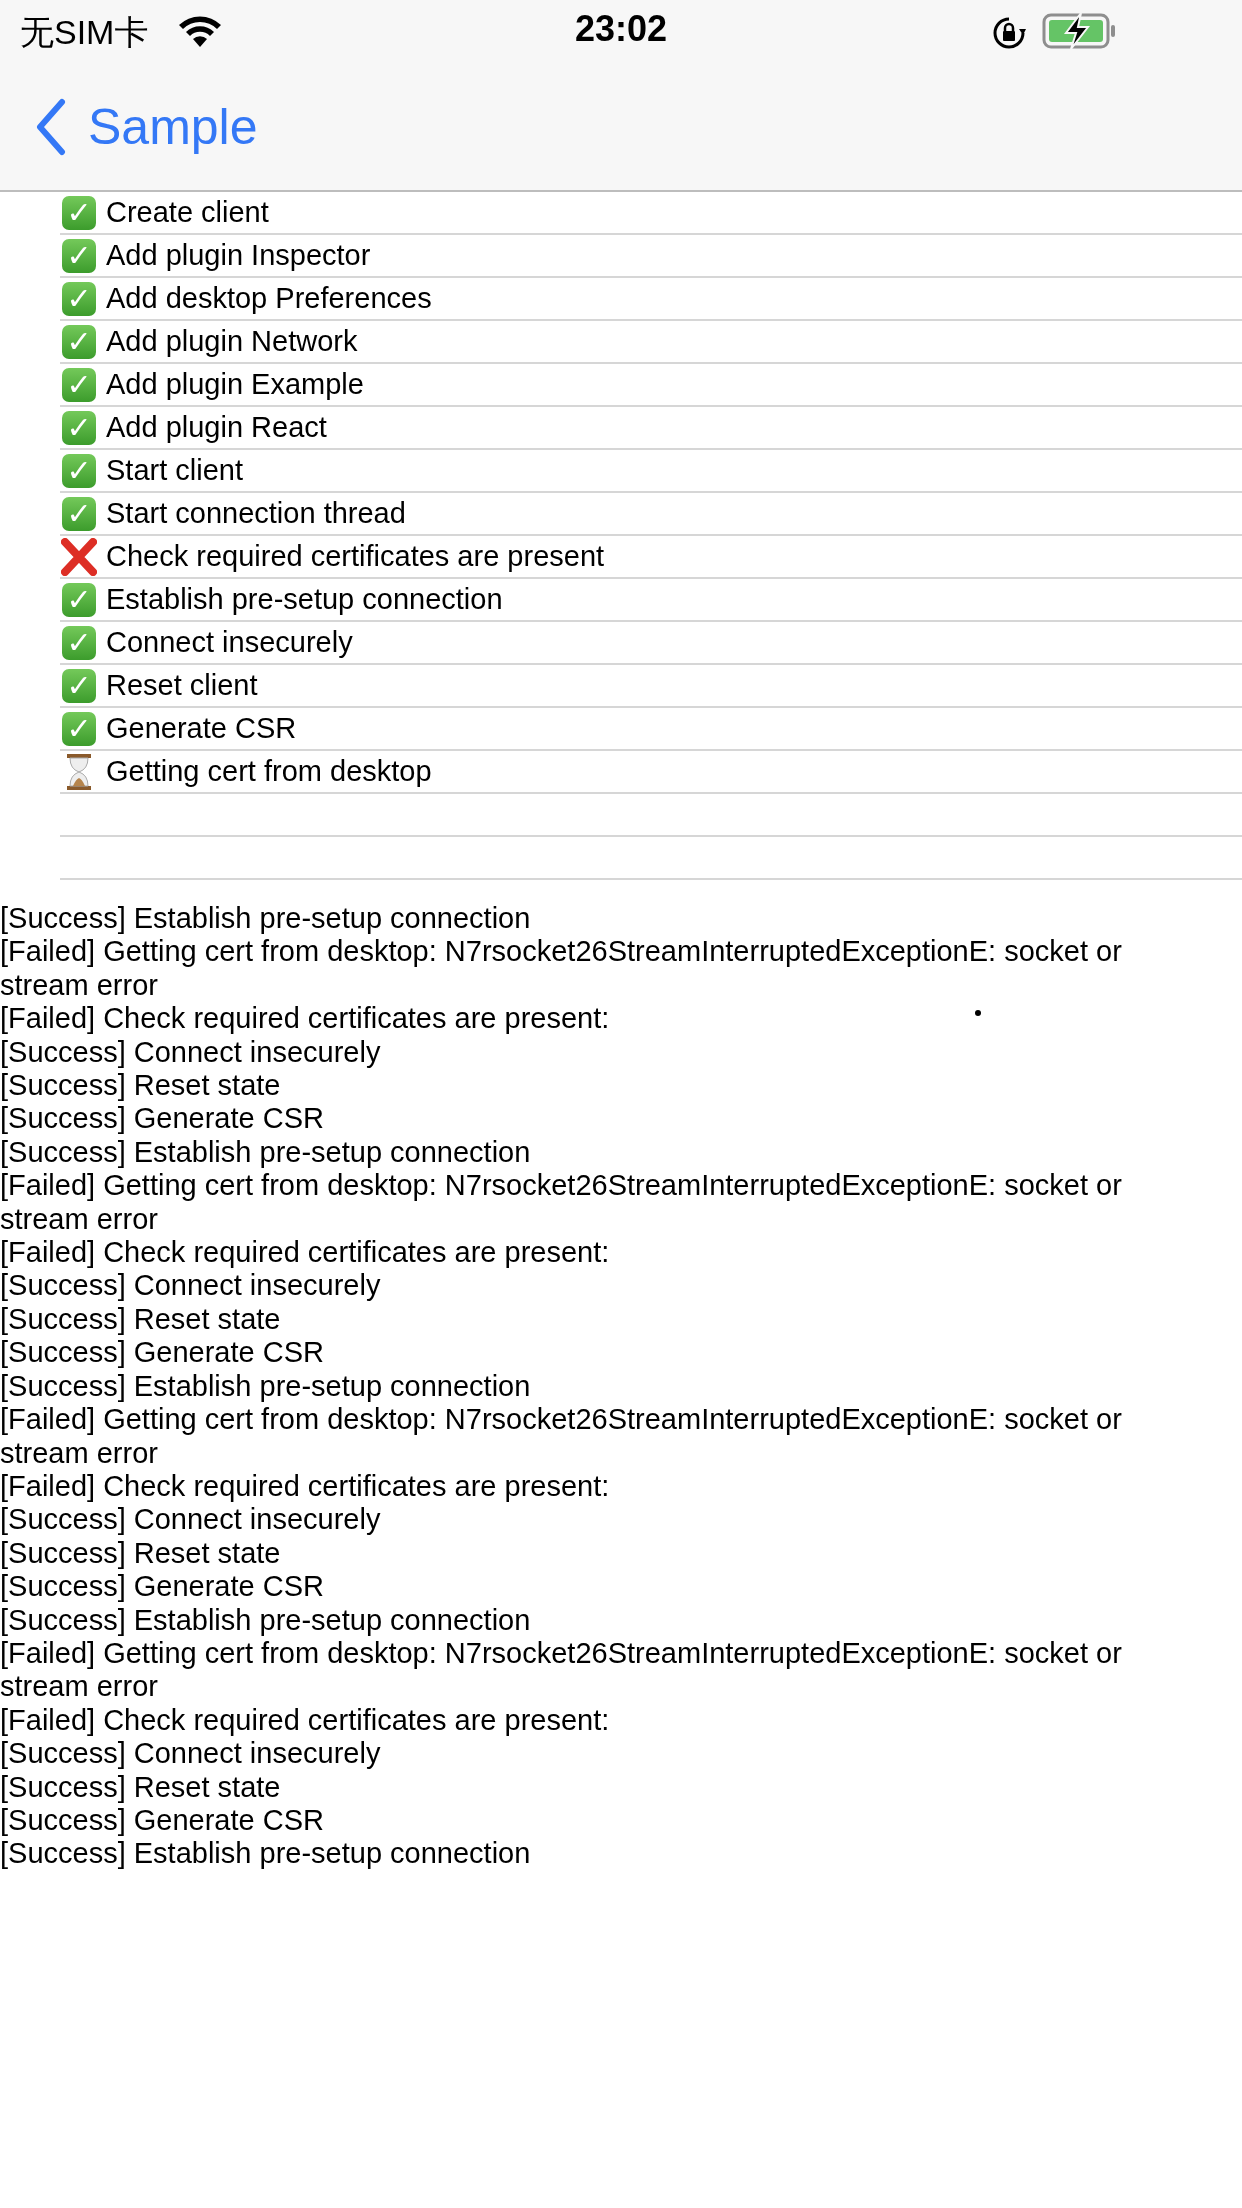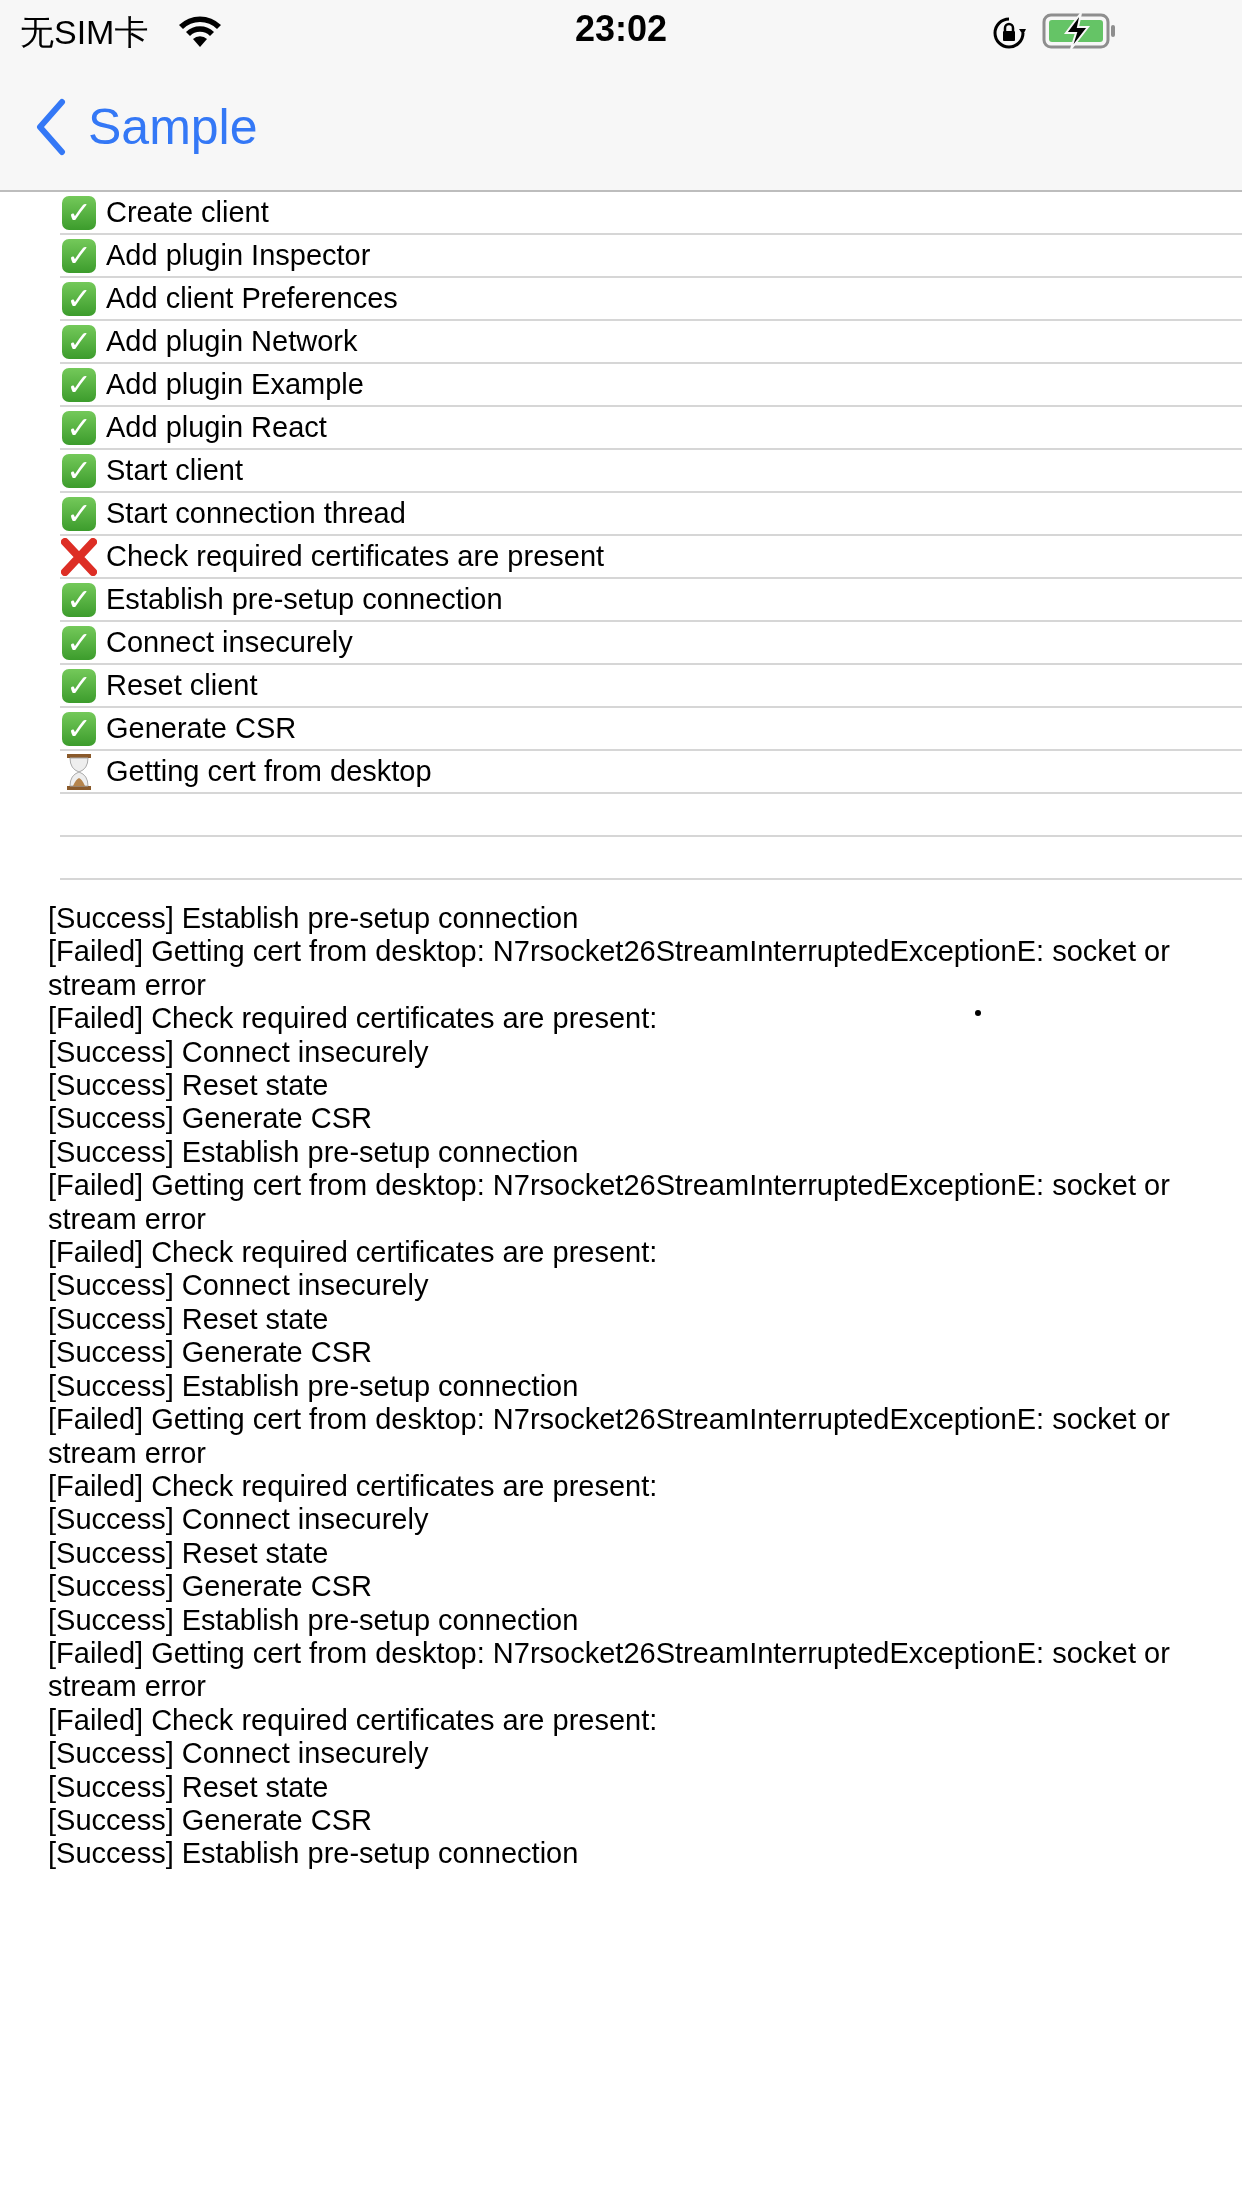--- a/index.html
+++ b/index.html
@@ -15,21 +15,21 @@
   .battery { position:absolute; right:14px; top:12px; }
   .nav-back { position:absolute; left:34px; top:92px; height:70px; display:flex; align-items:center; cursor:pointer; }
   .nav-back span { color:#3478f6; font-size:50px; margin-left:22px;text-align:right; }
   .list { position:absolute; left:60px; top:192px; width:1182px; }
   .row { height:41px; border-bottom:2px solid #d6d6d6; display:flex; align-items:center; box-sizing:content-box; }
   .ico { width:38px; height:38px; margin-right:8px; display:flex; align-items:center; justify-content:center; }
   .check { width:34px; height:34px; border-radius:7px; background:linear-gradient(#74c95a,#3c9c2c);
            color:#fff; font-size:30px; line-height:34px; text-align:center; font-weight:bold; }
   .row .label { font-size:29px; }
   .log { position:absolute; left:0; top:902px; width:1200px; font-size:29px; line-height:33.4px; }
-  .log div { white-space:normal;padding-left:48px; }
+  .log div { white-space:normal; }
   .dot { position:absolute; left:975px; top:1010px; width:6px; height:6px; background:#000; border-radius:50%; }
 </style>
 </head>
 <body>
 
 <div class="topbar">
   <div class="status">
     <span class="carrier">无SIM卡</span>
     <span class="wifi">
       <svg width="44" height="34" viewBox="0 0 44 34">
@@ -74,21 +74,21 @@
   <div class="row">
       <span class="ico">
         <span class="check">✓</span>
       </span>
       <span class="label">Add plugin Inspector</span>
     </div>
   <div class="row">
       <span class="ico">
         <span class="check">✓</span>
       </span>
-      <span class="label">Add client Preferences</span>
+      <span class="label">Add desktop Preferences</span>
     </div>
   <div class="row">
       <span class="ico">
         <span class="check">✓</span>
       </span>
       <span class="label">Add plugin Network</span>
     </div>
   <div class="row">
       <span class="ico">
         <span class="check">✓</span>

